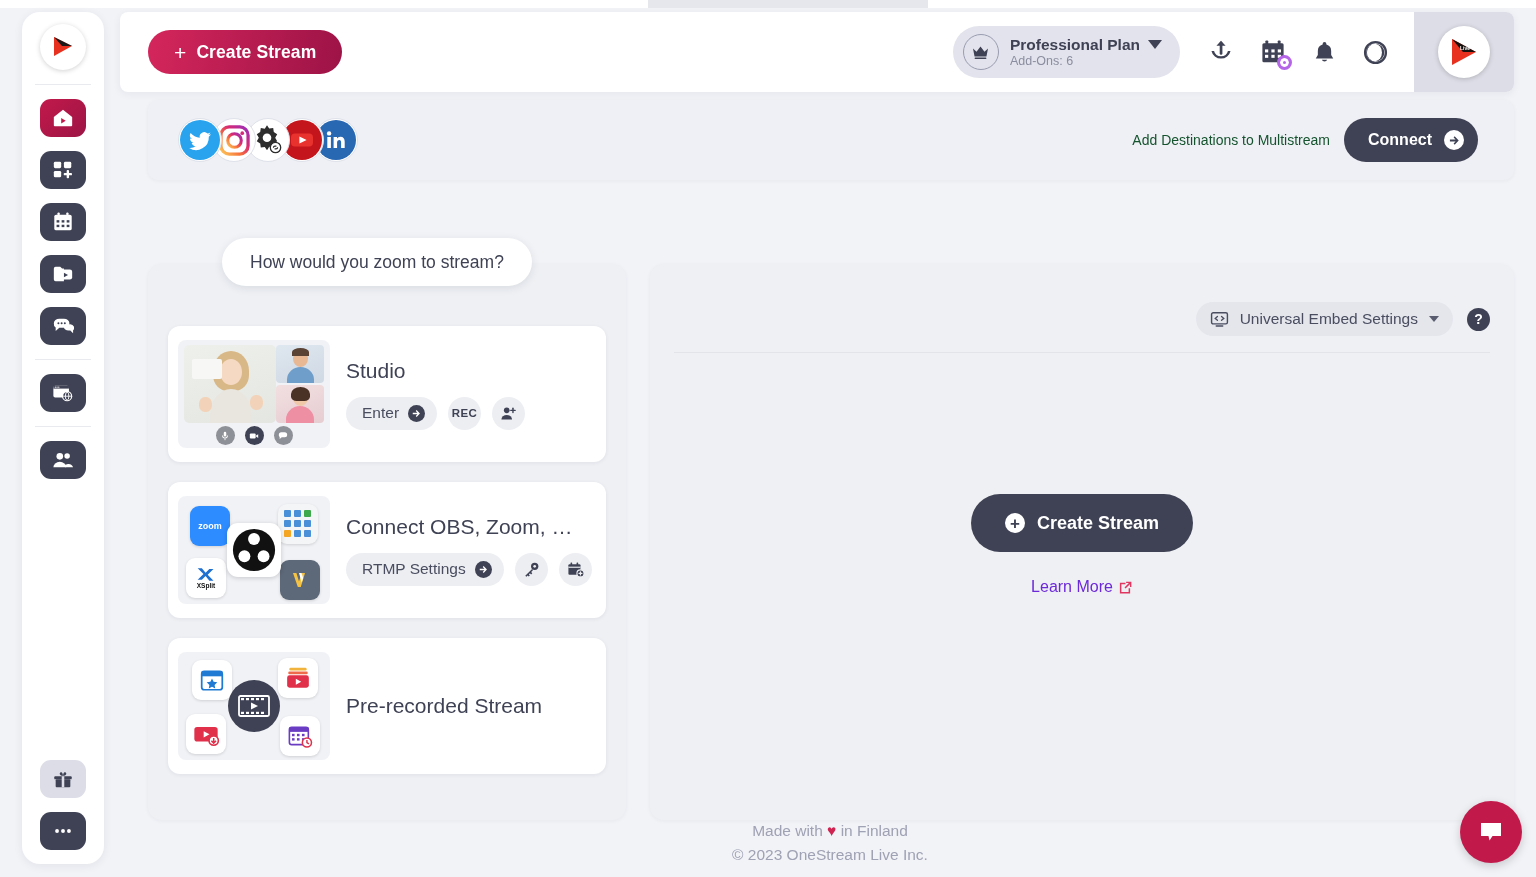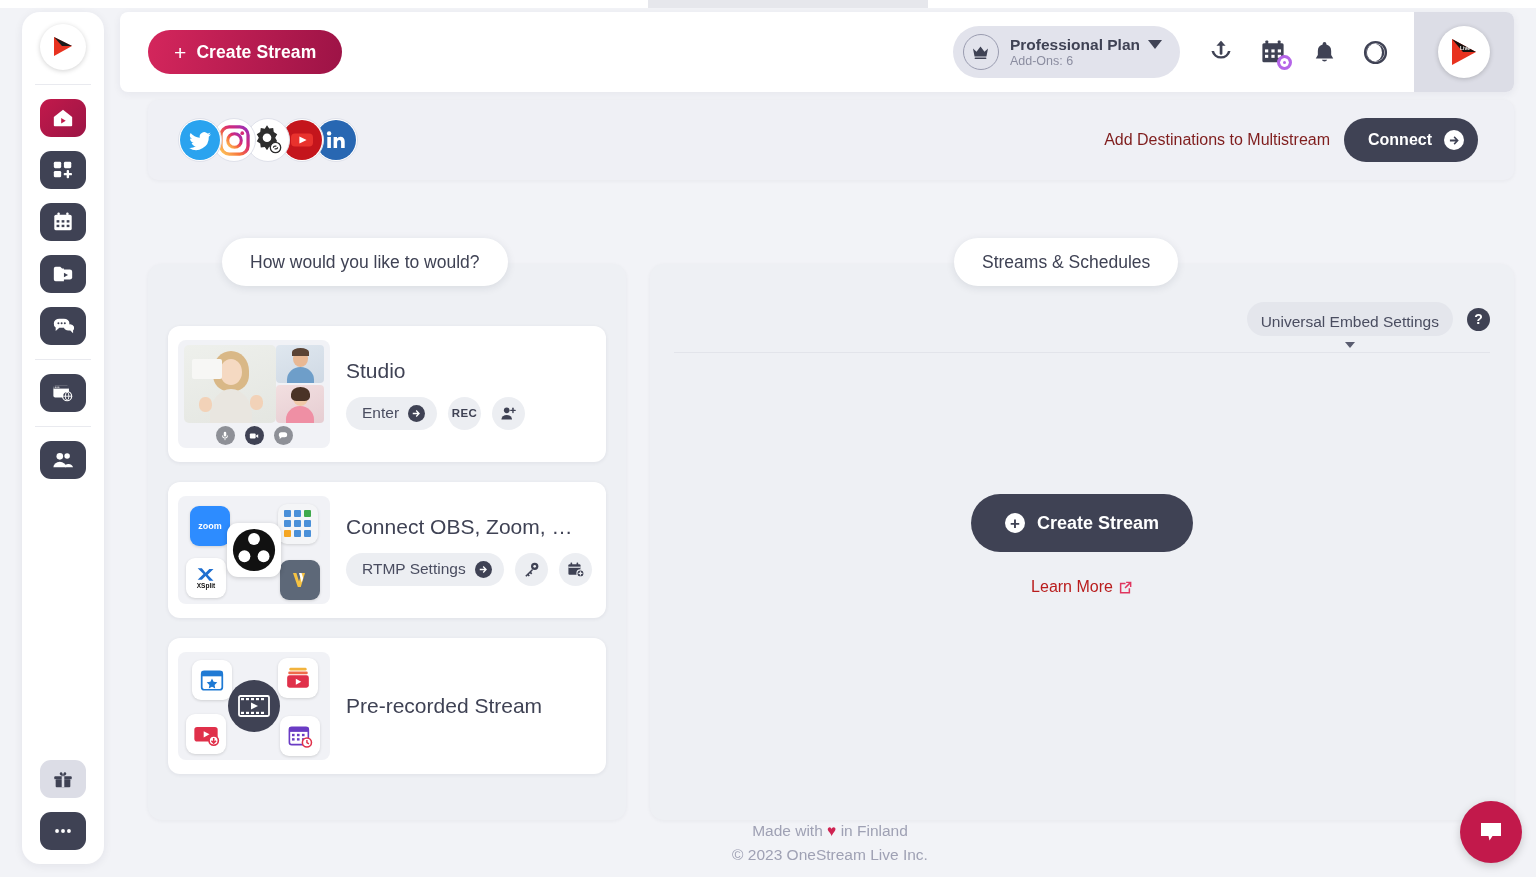--- a/index.html
+++ b/index.html
@@ -137,21 +137,21 @@
     width: 44px; height: 44px; border-radius: 50%;
     background: #fff; border: 1px solid #dfe1ea;
     display: flex; align-items: center; justify-content: center;
     margin-right: -10px; position: relative;
     overflow: hidden; cursor: pointer;
   }
   .dest-icon:nth-child(1){ z-index:5 } .dest-icon:nth-child(2){ z-index:4 }
   .dest-icon:nth-child(3){ z-index:3 } .dest-icon:nth-child(4){ z-index:2 }
   .dest-icon:nth-child(5){ z-index:1 }
   .dest-right { margin-left: auto; display: flex; align-items: center; gap: 14px; margin-right: 36px; }
-  .dest-label { font-size: 16px; color: #7f1d1d; }
+  .dest-label { font-size: 14px; color: #14532d; }
   .connect-btn {
     height: 44px; padding: 0 14px 0 24px; border: none;
     background: #3f4254; color: #fff; border-radius: 22px;
     font-size: 16px; font-weight: 700;
     display: flex; align-items: center; gap: 12px; cursor: pointer;
     font-family: "Liberation Sans", sans-serif;
   }
   .arrow-dot {
     width: 20px; height: 20px; border-radius: 50%; background: #fff;
     display: flex; align-items: center; justify-content: center;
@@ -259,21 +259,21 @@
 
   
   .embed-row {
     position: absolute; right: 24px; top: 38px;
     display: flex; align-items: center; gap: 14px;
   }
   .embed-pill {
     height: 34px; padding: 0 14px;
     background: #e4e6ec; border-radius: 17px;
     display: flex; align-items: center; gap: 11px;
-    font-size: 15.5px; color: #4a4d60; cursor: pointer; flex-direction: column;
+    font-size: 15.5px; color: #4a4d60; cursor: pointer;
   }
   .embed-pill .sm-caret { width:0;height:0;border-left:5px solid transparent;border-right:5px solid transparent;border-top:6px solid #5a5d70; }
   .help-dot {
     width: 23px; height: 23px; border-radius: 50%; background: #3f4254;
     color: #fff; font-size: 14px; font-weight: 700;
     display: flex; align-items: center; justify-content: center; cursor: pointer;
   }
   .divider { position: absolute; left: 24px; right: 24px; top: 88px; height: 1px; background: #e2e4ea; }
 
   .empty-state {
@@ -283,21 +283,21 @@
   .big-create {
     height: 58px; padding: 0 34px; border: none; border-radius: 29px;
     background: #3f4254; color: #fff; font-size: 18px; font-weight: 700;
     display: flex; align-items: center; gap: 12px; cursor: pointer;
     font-family: "Liberation Sans", sans-serif;
   }
   .plus-dot { width: 20px; height: 20px; border-radius: 50%; background: #fff;
               display: flex; align-items: center; justify-content: center; color: #3f4254;
               font-size: 17px; line-height: 1; font-weight: 700; }
   .empty-sub { font-size: 16px; color: #9fa1b4; display: flex; align-items: center; gap: 5px; }
-  .learn-more { color: #b91c1c; cursor: pointer; display: flex; align-items: center; gap: 5px; }
+  .learn-more { color: #6d28d9; cursor: pointer; display: flex; align-items: center; gap: 5px; }
   .learn-more svg { fill: #e0365f; }
 
   
   .footer {
     position: absolute; left: 124px; right: 0; bottom: 10px;
     text-align: center; color: #9fa1b4; font-size: 15.5px; line-height: 1.55;
   }
   .footer .heart { color: #cf2352; }
 
   
@@ -552,24 +552,21 @@
         <span class="arrow-dot">
           <svg width="11" height="11" viewBox="0 0 12 12">
               <path d="M1 5h6.2L5 2.6 6.2 1.4 10.6 6 6.2 10.6 5 9.4 7.2 7H1z"></path>
             </svg>
         </span>
       </button>
     </div>
   </section>
 
   <div class="panel-tab tab-left">
-    <span>How would you like to would?</span>
-  </div>
-  <div class="panel-tab tab-right">
-    <span>Streams &amp; Schedules</span>
+    <span>How would you zoom to stream?</span>
   </div>
 
   <section class="panel panel-left">
 
     <div class="opt-card opt-1">
       <div class="thumb">
         <div class="st-main">
           <div class="person-head" style="left:34px;top:12px;width:26px;height:30px;background:#f2d2b8"></div>
           <div class="person-head" style="left:29px;top:6px;width:36px;height:40px;background:#d9b887;border-radius:50% 50% 40% 40%"></div>
           <div class="person-head" style="left:36px;top:14px;width:22px;height:26px;background:#f5d9c2"></div>

